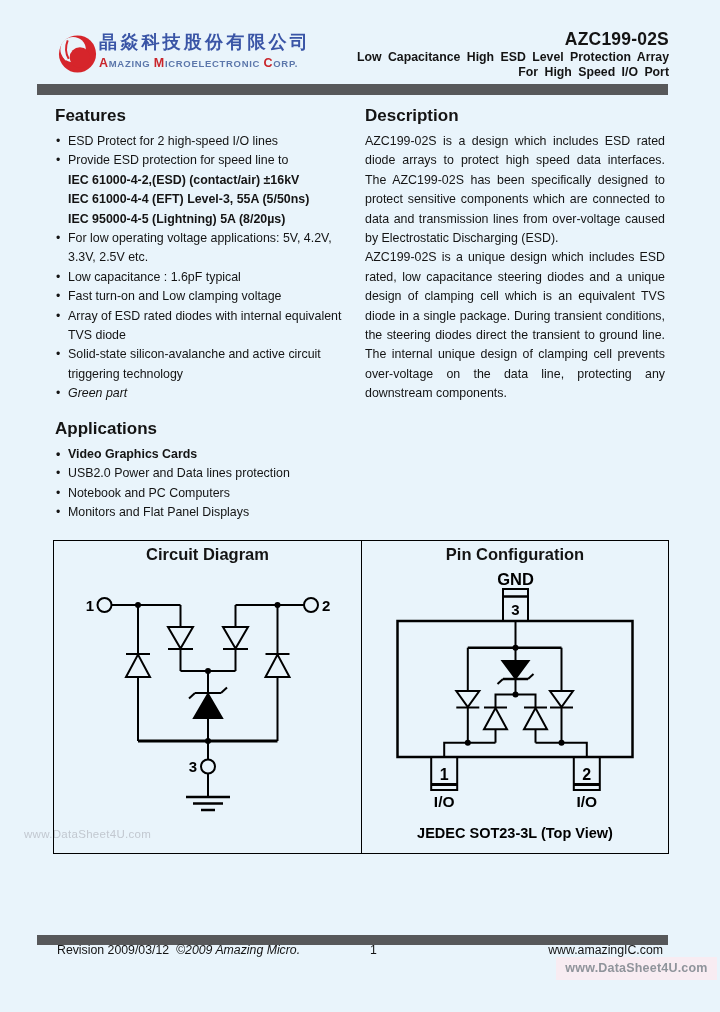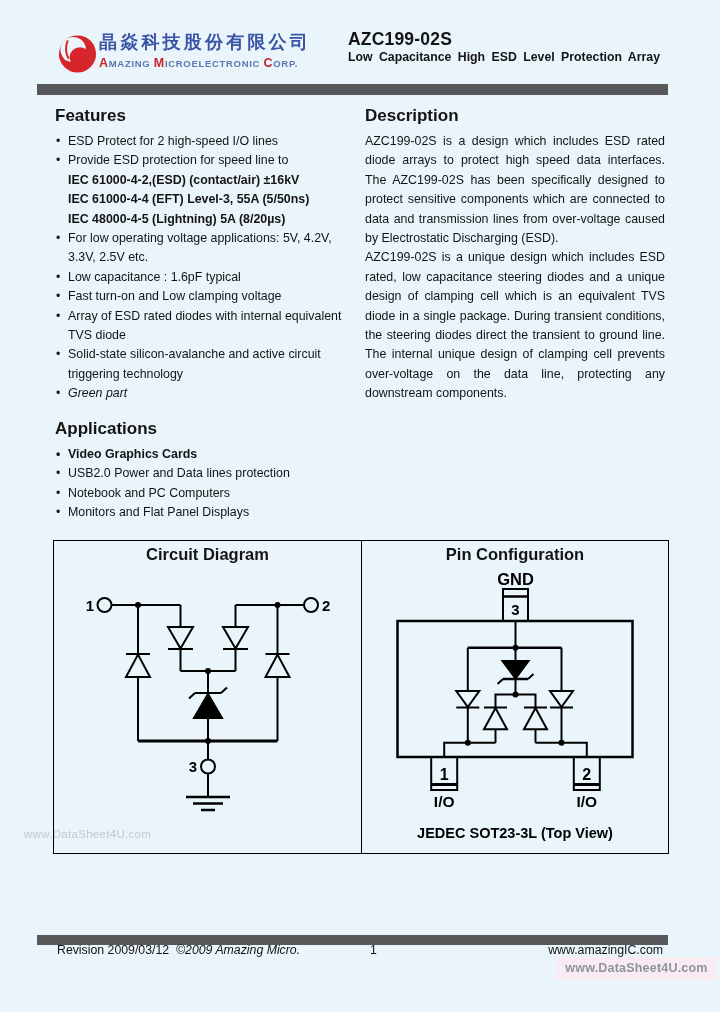--- a/index.html
+++ b/index.html
@@ -7,21 +7,21 @@
     width:720px; height:1012px; position:relative; overflow:hidden;
     background:#e9f4fb; color:#141414;
     font-family:"Liberation Sans", sans-serif;
   }
   
   .logo { position:absolute; left:56px; top:30px; display:flex; align-items:flex-start; }
   .logo-txt { margin-left:0; }
   .logo-cn { font-size:18px; font-weight:bold; letter-spacing:3.2px; color:#3a55a6; white-space:nowrap; }
   .logo-corp { font-size:9.5px; font-weight:bold; color:#5c77ab; letter-spacing:0.7px; margin-top:2px; white-space:nowrap;}
   .logo-corp .init { color:#c9252b; font-size:12.5px; }
-  .hdr-title { position:absolute; right:60px; top:29px; }
+  .hdr-title { position:absolute; right:51px; top:29px; text-align:right; }
   .part-no { font-size:17.5px; font-weight:bold; letter-spacing:0.2px; }
   .subtitle { font-size:12.3px; font-weight:bold; line-height:15px; word-spacing:3px; }
   .hdr-bar { position:absolute; left:37px; top:84px; width:631px; height:11px; background:#57585a; }
   
   .col-left  { position:absolute; left:55px;  top:106px; width:303px; }
   .col-right { position:absolute; left:365px; top:106px; width:300px; }
   .section-title { font-size:17px; font-weight:bold; margin:0 0 6px 0; }
   .blist { list-style:none; margin:0; padding:0; font-size:12.4px; line-height:19.4px; }
   .blist li { position:relative; padding-left:13px; }
   .blist li::before { content:"•"; position:absolute; left:1px; }
@@ -62,33 +62,34 @@
   </svg>
   <div class="logo-txt">
     <div class="logo-cn">晶焱科技股份有限公司</div>
     <div class="logo-corp"><span class="init">A</span><span>MAZING</span>&nbsp;<span class="init">M</span><span>ICROELECTRONIC</span>&nbsp;<span class="init">C</span><span>ORP.</span></div>
   </div>
 </div>
 
 <div class="hdr-title">
   <div class="part-no">AZC199-02S</div>
   <div class="subtitle">Low Capacitance High ESD Level Protection Array</div>
+  <div class="subtitle">For High Speed I/O Port</div>
 </div>
 
 <div class="hdr-bar"></div>
 
 <div class="col-left">
   <div class="section-title">Features</div>
   <ul class="blist">
     <li><span>ESD Protect for 2 high-speed I/O lines</span></li>
     <li>
       <span>Provide ESD protection for speed line to</span>
       <div class="subline">IEC 61000-4-2,(ESD) (contact/air) ±16kV</div>
       <div class="subline">IEC 61000-4-4 (EFT) Level-3, 55A (5/50ns)</div>
-      <div class="subline">IEC 48000-4-5 (Lightning) 5A (8/20µs)</div>
+      <div class="subline">IEC 95000-4-5 (Lightning) 5A (8/20µs)</div>
     </li>
     <li><span>For low operating voltage applications: 5V, 4.2V, 3.3V, 2.5V etc.</span></li>
     <li><span>Low capacitance : 1.6pF typical</span></li>
     <li><span>Fast turn-on and Low clamping voltage</span></li>
     <li><span>Array of ESD rated diodes with internal equivalent TVS diode</span></li>
     <li><span>Solid-state silicon-avalanche and active circuit triggering technology</span></li>
     <li><span class="green">Green part</span></li>
   </ul>
 
   <div class="section-title apps-gap">Applications</div>

